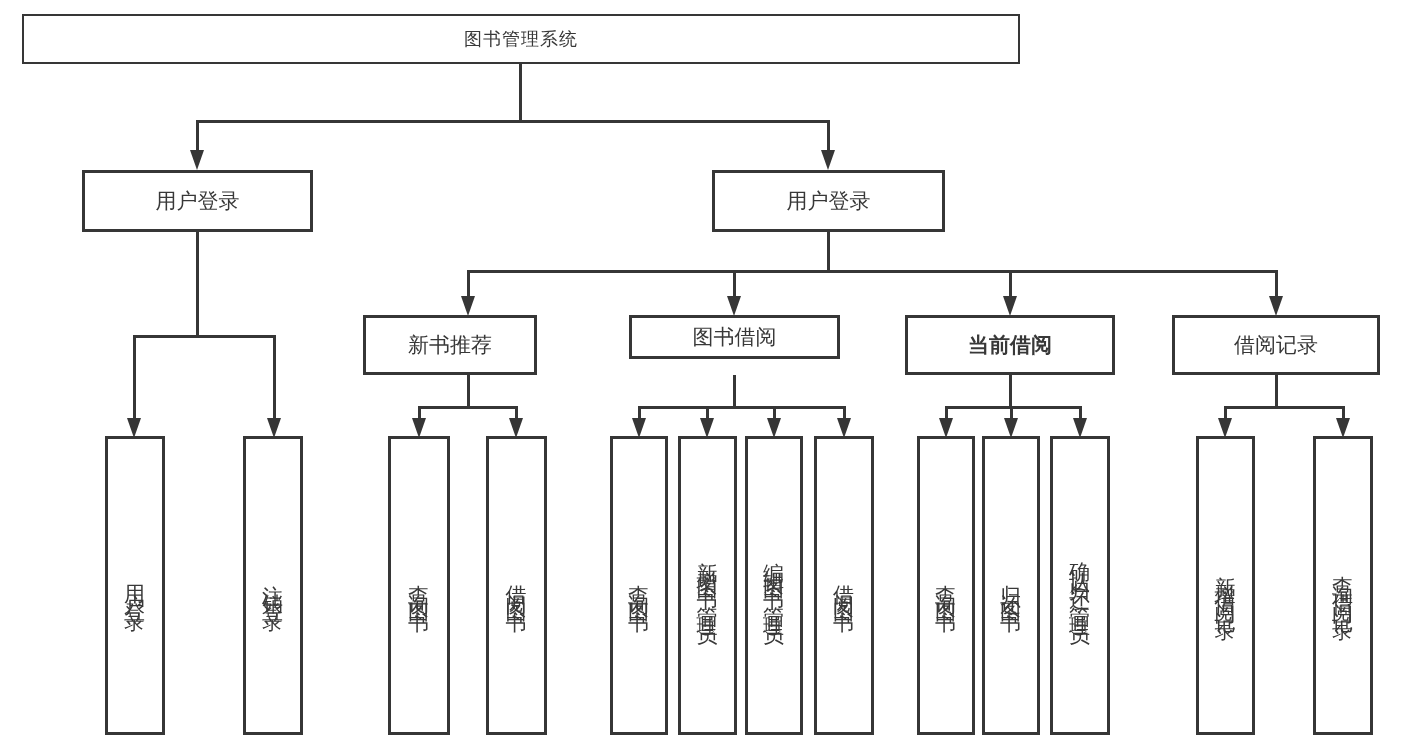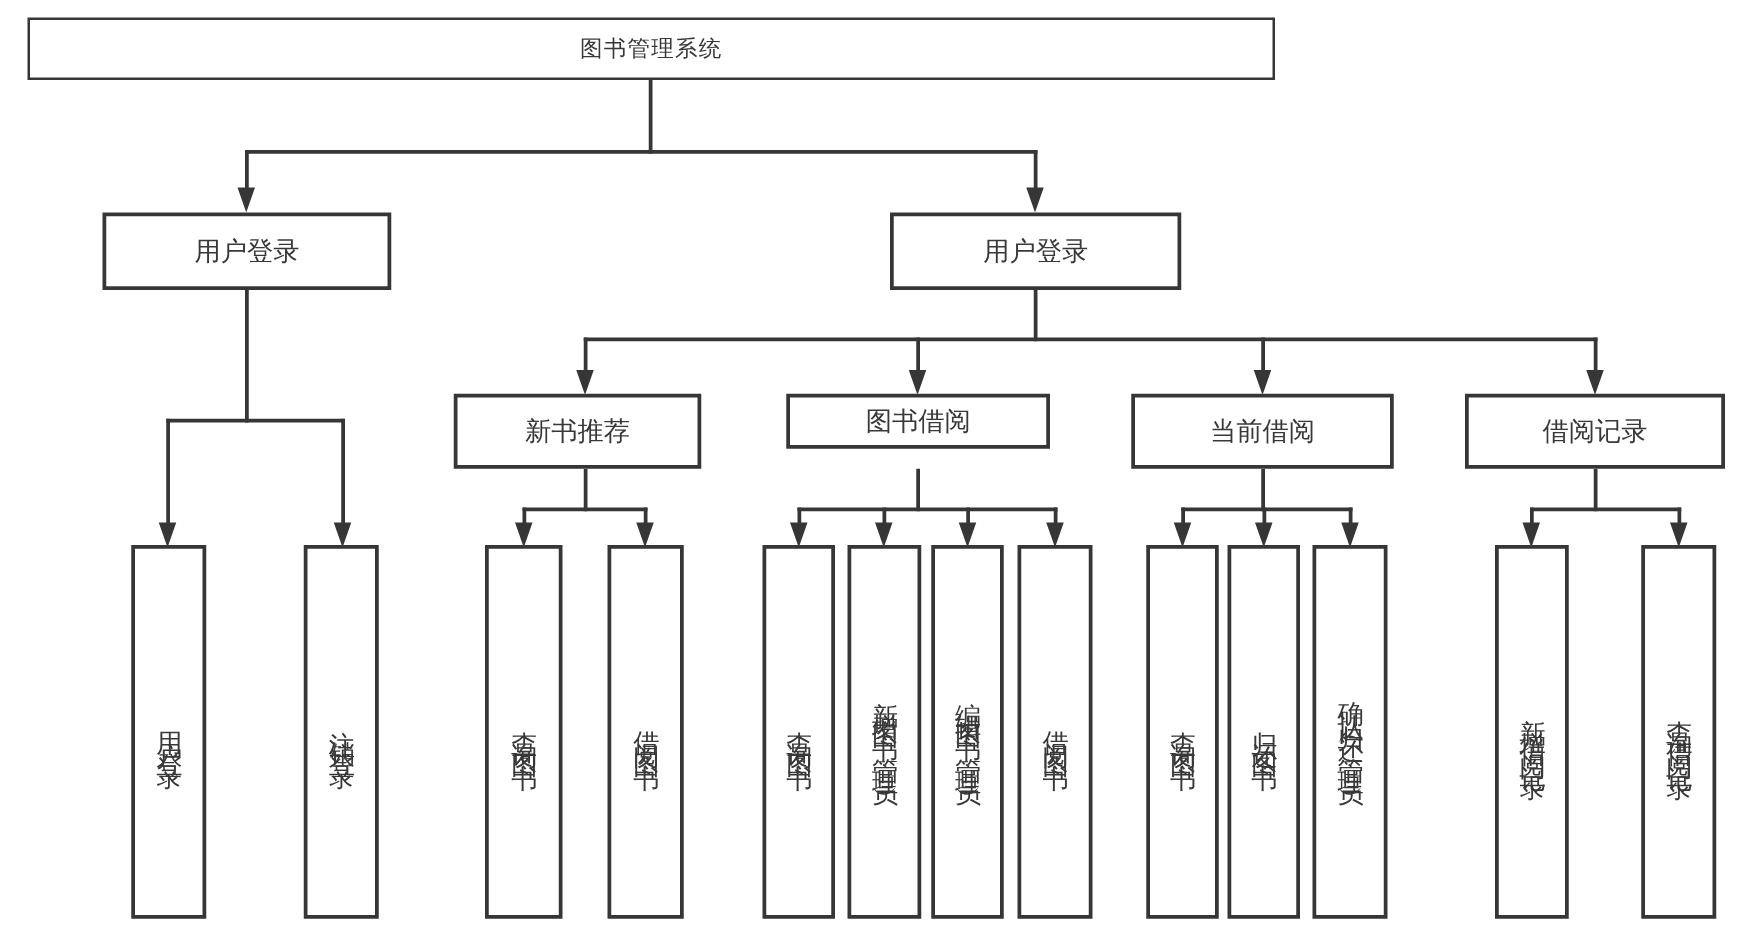--- a/index.html
+++ b/index.html
@@ -134,27 +134,27 @@
     <span>图书管理系统</span>
   </div>
 
   <div class="node" style="left:82px; top:170px; width:231px; height:62px;">
     <span>用户登录</span>
   </div>
   <div class="node" style="left:712px; top:170px; width:233px; height:62px;">
     <span>用户登录</span>
   </div>
 
-  <div class="node" style="left:363px; top:315px; width:198px; height:60px;">
+  <div class="node" style="left:363px; top:315px; width:174px; height:60px;">
     <span>新书推荐</span>
   </div>
   <div class="node" style="left:629px; top:315px; width:211px; height:44px;">
     <span>图书借阅</span>
   </div>
-  <div class="node" style="left:905px; top:315px; width:210px; height:60px;">
+  <div class="node" style="left:905px; top:315px; width:210px; height:60px;font-weight:bold;">
     <span>当前借阅</span>
   </div>
   <div class="node" style="left:1172px; top:315px; width:208px; height:60px;">
     <span>借阅记录</span>
   </div>
 
   <div class="node leaf" style="left:105px; top:436px; width:60px; height:299px;">
     <span class="vtext">用户登录</span>
   </div>
   <div class="node leaf" style="left:243px; top:436px; width:60px; height:299px;">

